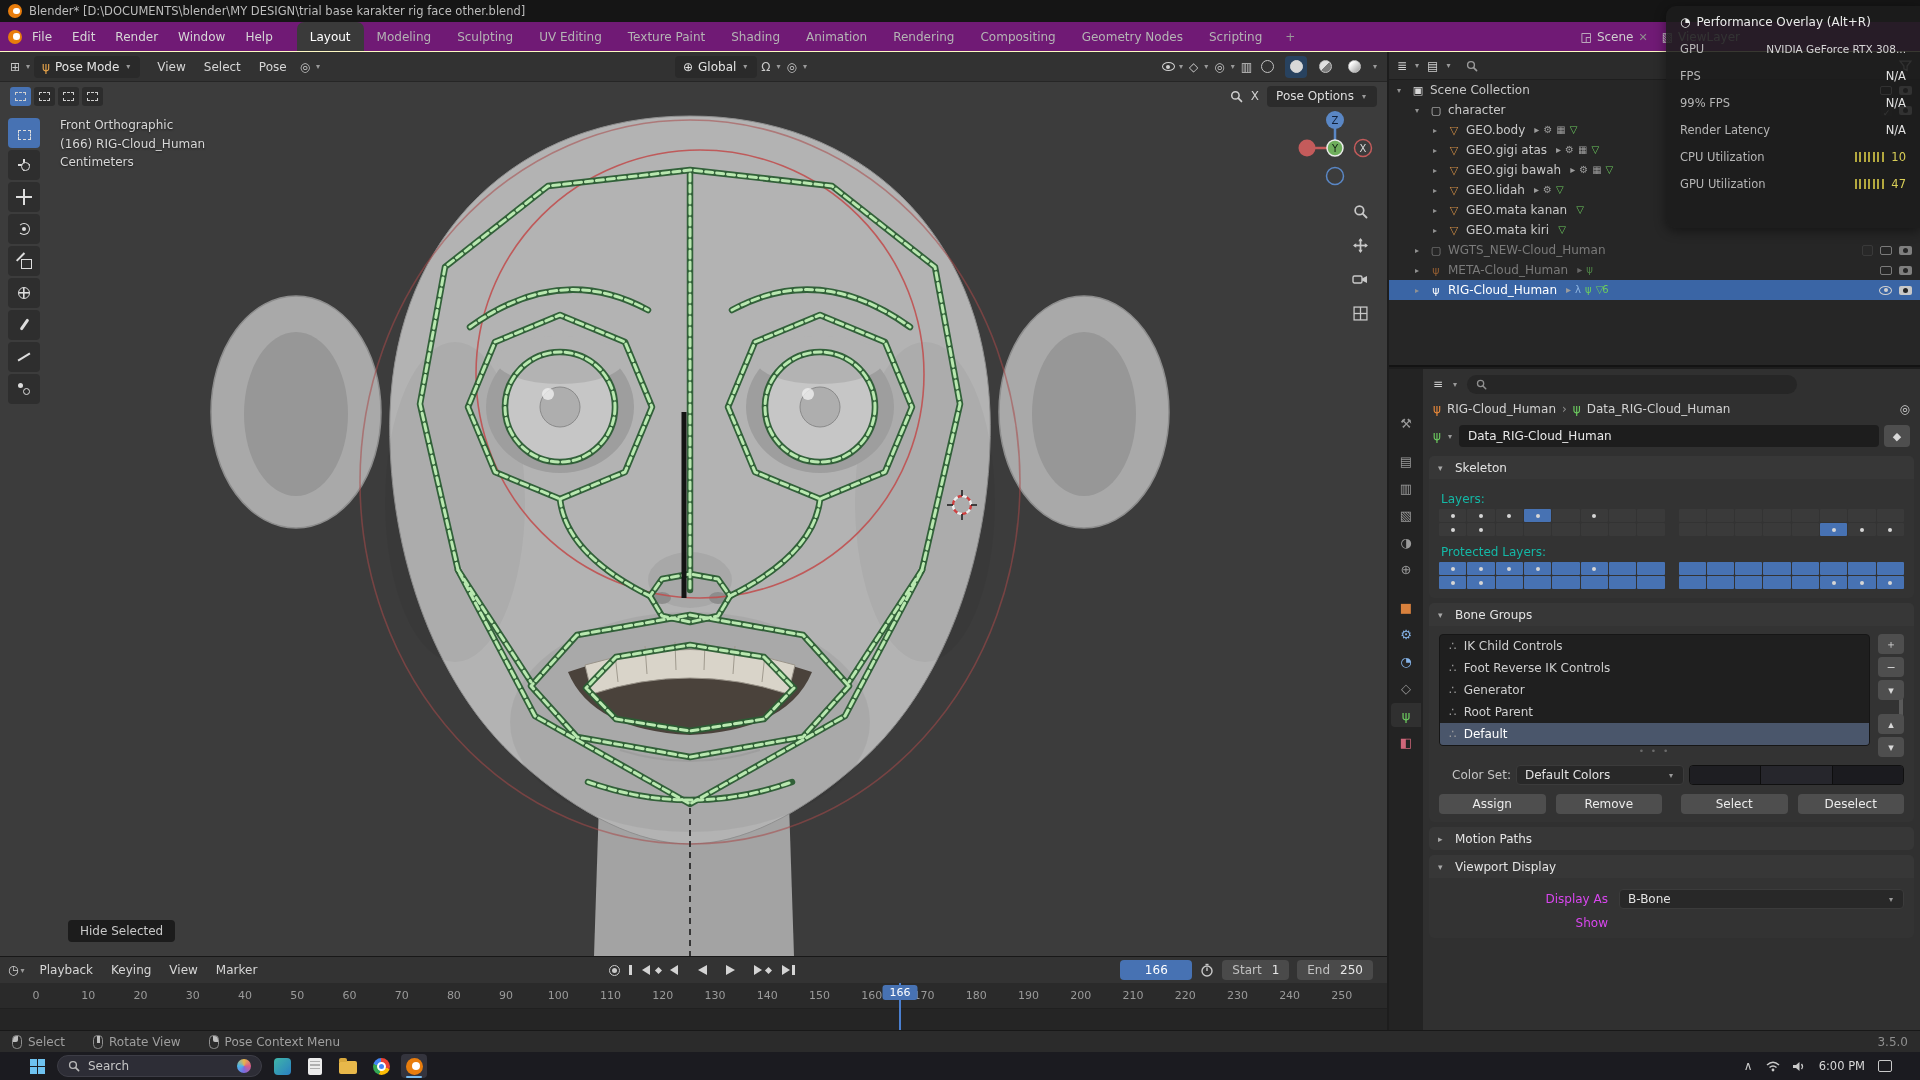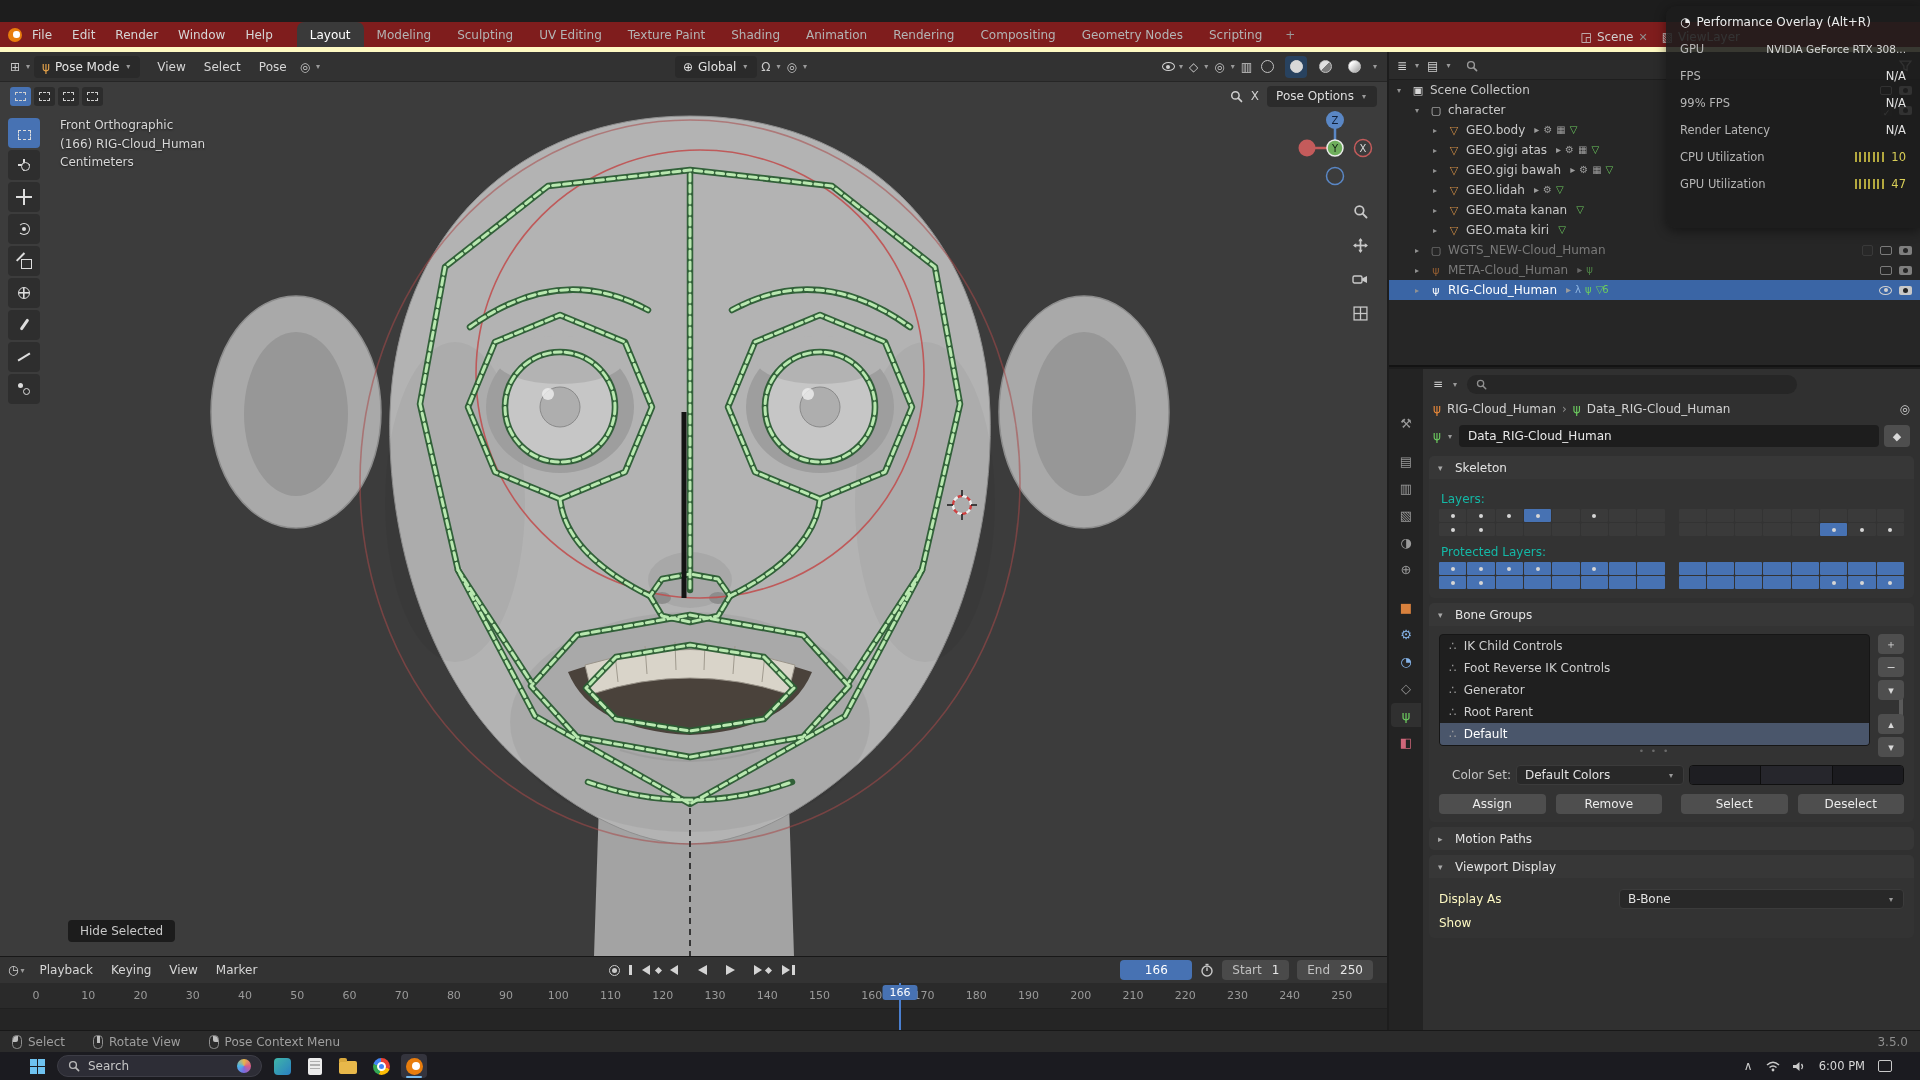--- a/index.html
+++ b/index.html
@@ -9,21 +9,21 @@
   #app{position:absolute;inset:0;width:1920px;height:1080px;background:#1d1d1d}
   .g{font-style:normal;line-height:1}
 
   
   .titlebar{position:absolute;left:0;top:0;width:1920px;height:22px;background:#151515;display:flex;align-items:center;gap:7px;padding:0 8px}
   .wtitle{font-size:11.5px;color:#bdbdbd;white-space:nowrap}
   .blogo{width:14px;height:14px;border-radius:50%;background:#e87d0d;position:relative;flex:none}
   .blogo::after{content:"";position:absolute;left:5px;top:3.5px;width:6.5px;height:6.5px;border-radius:50%;background:#fff}
 
   
-  .menubar{position:absolute;left:0;top:22px;width:1920px;height:30px;background:#7f1d1d;display:flex;align-items:stretch;padding-left:8px;border-bottom:5px solid #fef9c3}
+  .menubar{position:absolute;left:0;top:22px;width:1920px;height:30px;background:#701a75;display:flex;align-items:stretch;padding-left:8px;border-bottom:1px solid #fef9c3}
   .menus,.wtabs{display:flex;align-items:stretch}
   .menu-item{display:flex;align-items:center;padding:0 10px;color:#d6d6d6}
   .wtabs{margin-left:14px}
   .wtab{display:flex;align-items:center;padding:0 13px;color:#b4b4b4;border-radius:7px 7px 0 0}
   .wtab.active{background:#3a3a3a;color:#fff}
   .addtab{color:#9a9a9a;padding:0 10px}
   .tb-right{position:absolute;right:180px;top:0;height:30px;display:flex;align-items:center;gap:14px}
   .selblock{display:flex;align-items:center;gap:5px;color:#cfcfcf}
   .xclose{color:#8f8f8f;font-size:11px}
 
@@ -178,21 +178,21 @@
   .dropdown{height:20px;background:#282828;border:1px solid #3b3b3b;border-radius:4px;display:flex;align-items:center;justify-content:space-between;padding:0 8px;color:#e2e2e2;gap:8px}
   .cs-drop{width:168px}
   .swatches{flex:1;height:20px;display:flex;border-radius:4px;overflow:hidden;border:1px solid #101010}
   .swatches span{flex:1}
   .sw1{background:#1e1e22}.sw2{background:#26262c;border-left:1px solid #0e0e0e;border-right:1px solid #0e0e0e}.sw3{background:#1b1b1f}
   .btnrow{display:flex;gap:10px;margin:9px 10px 0}
   .btn{flex:1;height:20px;background:#4e4e4e;border-radius:4px;display:flex;align-items:center;justify-content:center;color:#ececec}
   .btn.pairgap{margin-right:9px}
   .fprow{display:flex;align-items:center;margin:7px 10px 0}
   .fprow.top{align-items:flex-start}
-  .fplabel{width:180px;text-align:left;padding-right:11px;color:#fef9c3;flex:none}
+  .fplabel{width:180px;text-align:right;padding-right:11px;color:#d946ef;flex:none}
   .fpfield{flex:1}
   .cbcol{flex:1;display:flex;flex-direction:column;gap:8px}
   .cbrow{display:flex;align-items:center;gap:8px}
   .cb{width:13px;height:13px;border-radius:3px;background:#2c2c2c;border:1px solid #1c1c1c;flex:none}
   .cb.on{background:#4772b3;border-color:#4772b3}
   .cb.on::after{content:"✓";display:block;color:#fff;font-size:10px;line-height:12px;text-align:center}
   .cblabel{color:#c9c9c9}
 
   
   .timeline{position:absolute;left:0;top:956px;width:1387px;height:74px;background:#2a2a2a;border-top:1px solid #181818}
@@ -253,20 +253,24 @@
   .app-blender::after{content:"";position:absolute;left:6px;top:4px;width:8px;height:8px;border-radius:50%;background:#fff}
   .tray{margin-left:auto;display:flex;align-items:center;gap:13px;color:#c9c9c9;padding-right:4px}
   .ttime{font-size:11.5px;color:#d8d8d8}
   .notifbtn{width:14px;height:12px;border:1px solid #c9c9c9;border-radius:2px}
 </style>
 </head>
 <body>
 
 <div id="app">
 
+  <div class="titlebar">
+    <span class="blogo"></span>
+    <span class="wtitle">Blender* [D:\DOCUMENTS\blender\MY DESIGN\trial base karakter rig face other.blend]</span>
+  </div>
 
   <div class="menubar">
     <span class="blogo" style="align-self:center"></span>
     <div class="menus">
 
     <span class="menu-item">File</span>
         <span class="menu-item">Edit</span>
         <span class="menu-item">Render</span>
         <span class="menu-item">Window</span>
         <span class="menu-item">Help</span>

